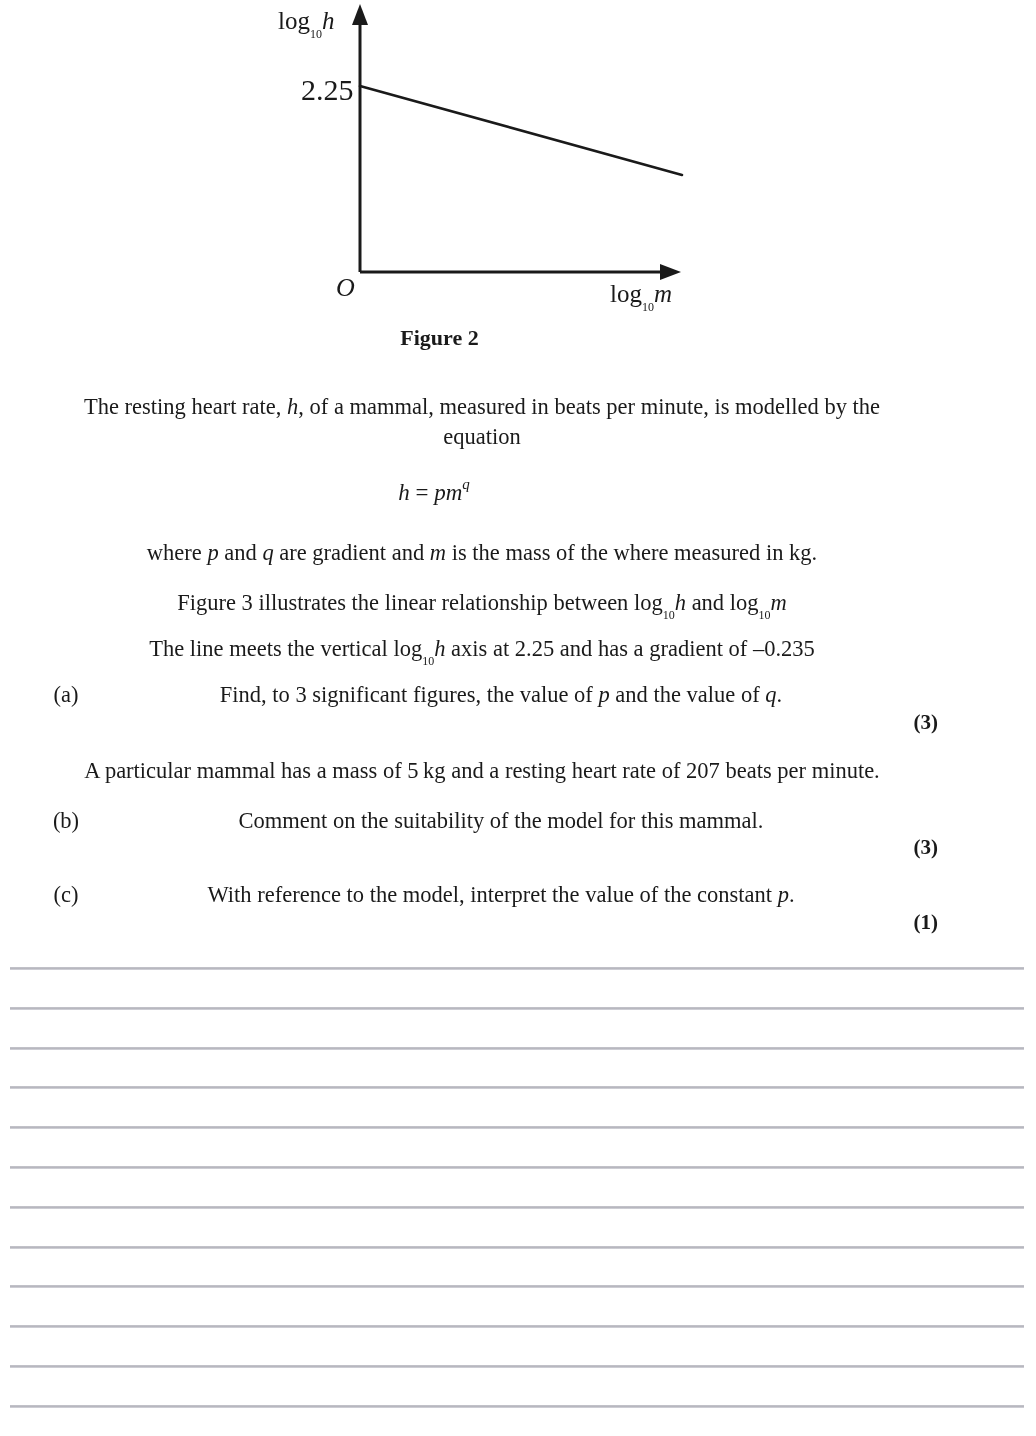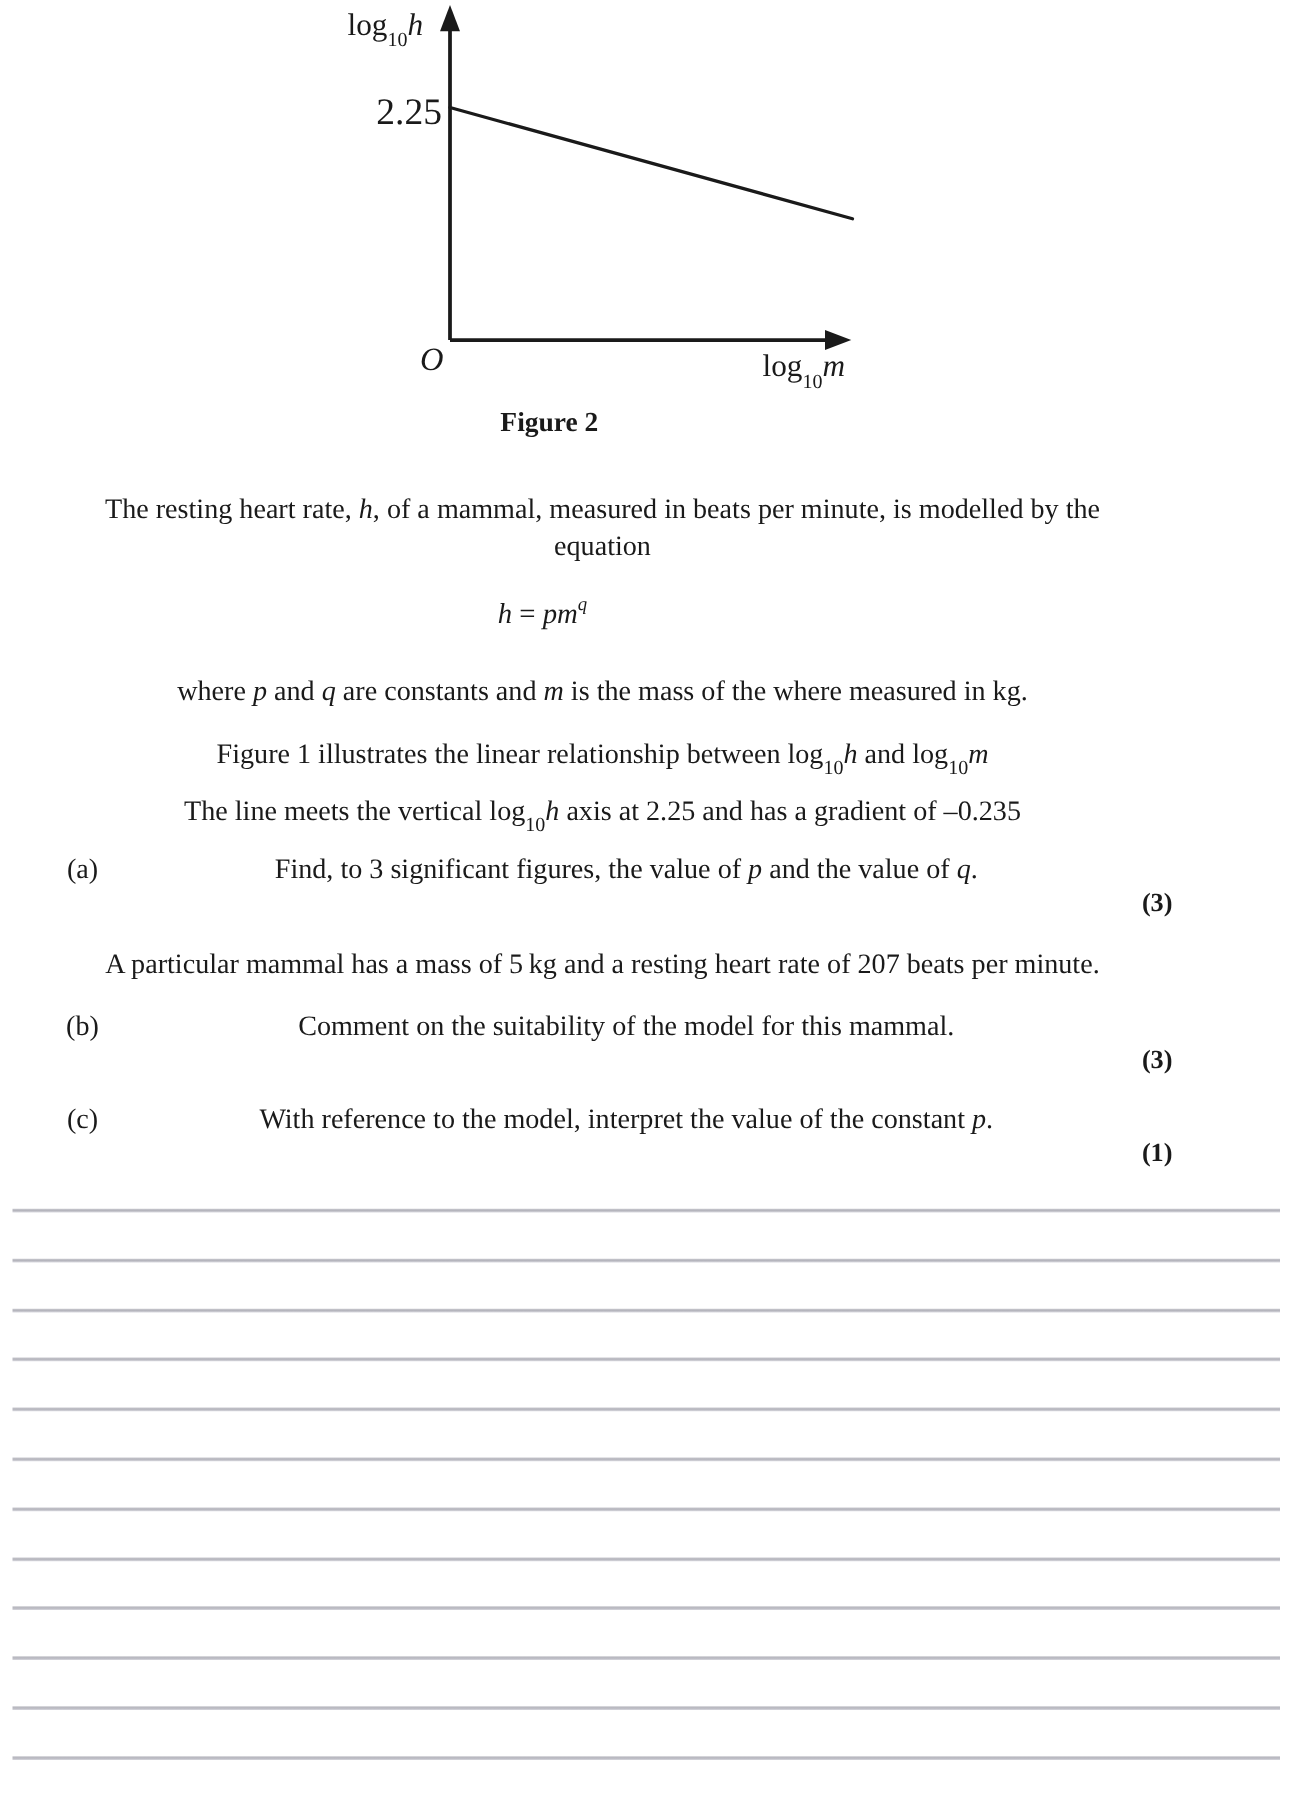--- a/index.html
+++ b/index.html
@@ -34,21 +34,21 @@
     font-family: "Liberation Serif", "DejaVu Serif", serif;
     font-size: 25px;
     color: #1a1a1a;
     white-space: nowrap;
     line-height: 1;
   }
   .axis-label .mathvar {
     font-style: italic;
   }
   .sub {
-    font-size: 16px;
+    font-size: 12px;
     vertical-align: sub;
     position: relative;
     top: 3px;
     letter-spacing: 0;
   }
   #ylabel-log-h {
     left: 278px;
     top: 8px;
   }
   #xlabel-log-m {
@@ -182,23 +182,23 @@
 
   <div id="tick-label-225">2.25</div>
 </div>
 
 <div id="figure-caption">Figure 2</div>
 
 <div class="body-text" id="para-intro"><span>The resting heart rate, </span><span class="mathvar">h</span><span>, of a mammal, measured in beats per minute, is modelled by the</span><br><span>equation</span></div>
 
 <div id="equation-line"><span class="mathvar">h</span><span> = </span><span class="mathvar">p</span><span class="mathvar">m</span><span class="sup">q</span></div>
 
-<div class="body-text" id="para-where"><span>where </span><span class="mathvar">p</span><span> and </span><span class="mathvar">q</span><span> are constants and </span><span class="mathvar">m</span><span> is the mass of the where measured in kg.</span></div>
-
-<div class="body-text" id="para-fig2"><span>Figure 1 illustrates the linear relationship between log</span><span class="sub">10</span><span class="mathvar">h</span><span> and log</span><span class="sub">10</span><span class="mathvar">m</span></div>
+<div class="body-text" id="para-where"><span>where </span><span class="mathvar">p</span><span> and </span><span class="mathvar">q</span><span> are gradient and </span><span class="mathvar">m</span><span> is the mass of the where measured in kg.</span></div>
+
+<div class="body-text" id="para-fig2"><span>Figure 3 illustrates the linear relationship between log</span><span class="sub">10</span><span class="mathvar">h</span><span> and log</span><span class="sub">10</span><span class="mathvar">m</span></div>
 
 <div class="body-text" id="para-line"><span>The line meets the vertical log</span><span class="sub">10</span><span class="mathvar">h</span><span> axis at 2.25 and has a gradient of –0.235</span></div>
 
 <div class="body-text" id="part-a">
   <div class="part-row">
     <span class="part-letter">(a)</span>
     <span class="part-body"><span>Find, to 3 significant figures, the value of </span><span class="mathvar">p</span><span> and the value of </span><span class="mathvar">q</span><span>.</span></span>
   </div>
 </div>
 <div class="marks" id="marks-a">(3)</div>

